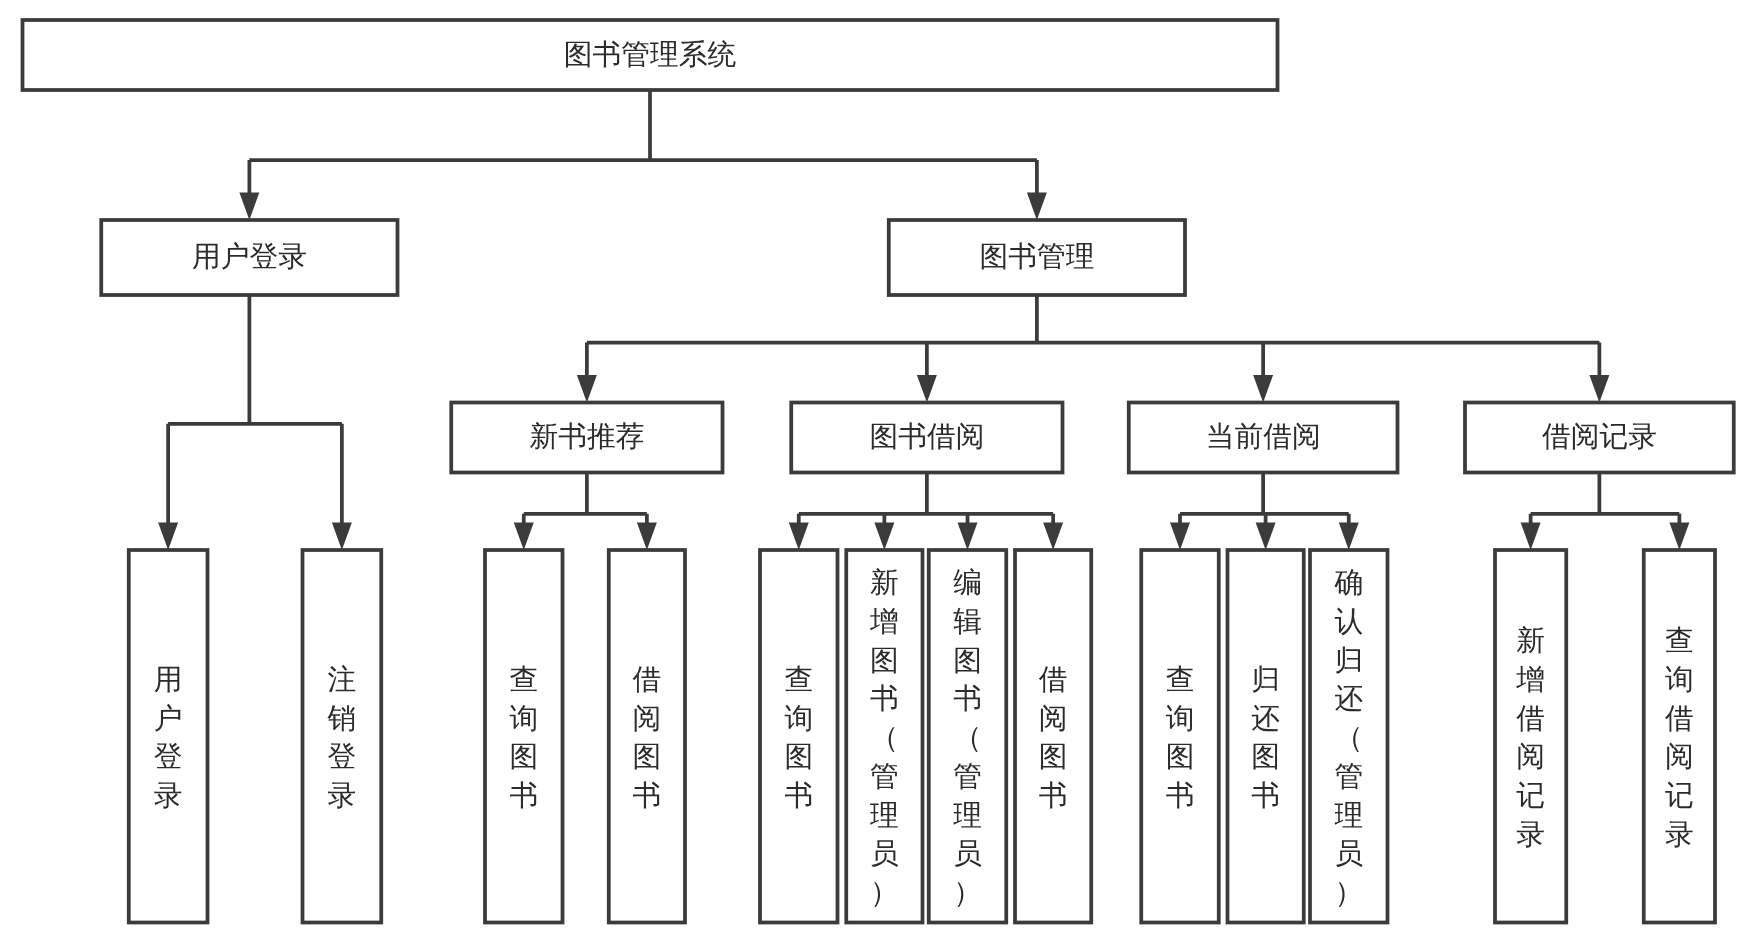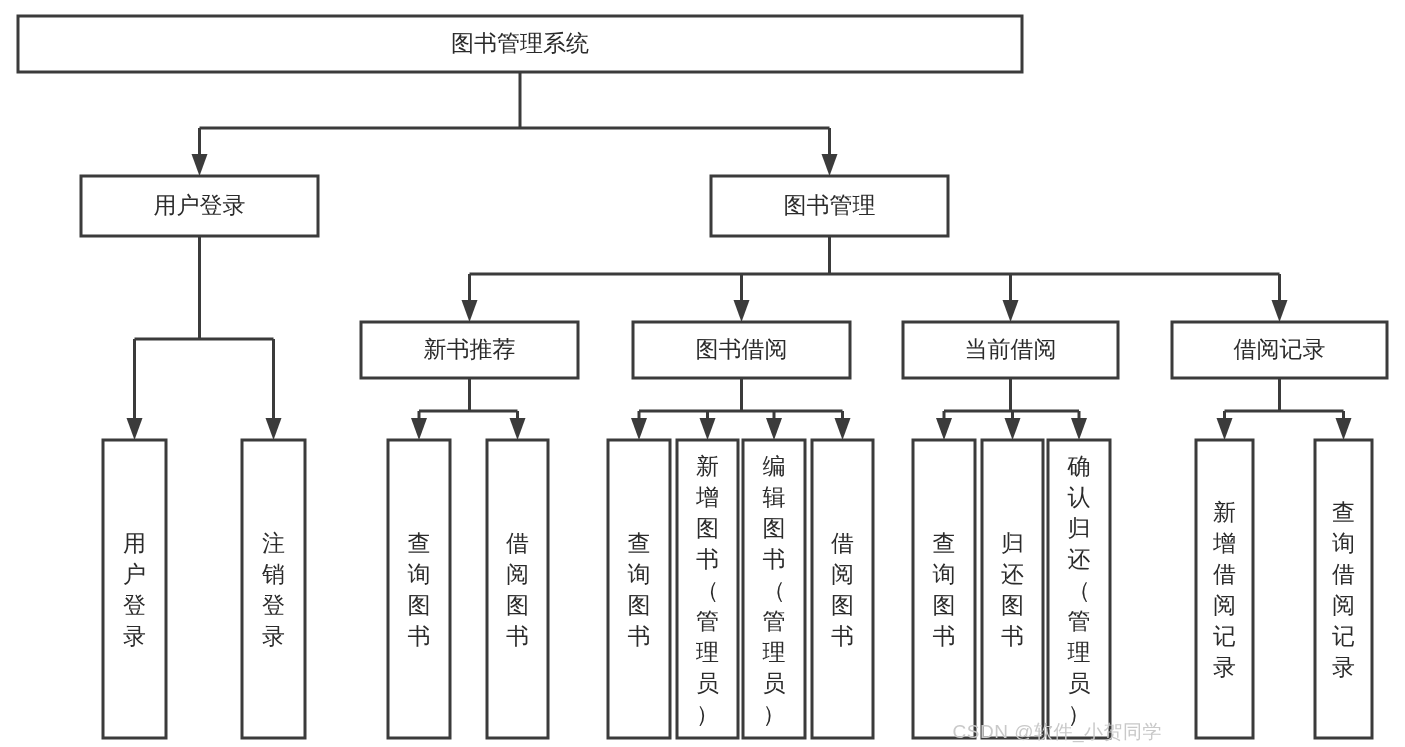--- a/index.html
+++ b/index.html
@@ -196,14 +196,13 @@
         <g>
           <rect x="1196" y="436" width="57" height="298" class="node-box"></rect>
           <text x="1224.5" class="node-label-vert"><tspan x="1224.5" y="516.18">新</tspan><tspan x="1224.5" y="547.18">增</tspan><tspan x="1224.5" y="578.18">借</tspan><tspan x="1224.5" y="609.18">阅</tspan><tspan x="1224.5" y="640.18">记</tspan><tspan x="1224.5" y="671.18">录</tspan></text>
         </g>
         <g>
           <rect x="1315" y="436" width="57" height="298" class="node-box"></rect>
           <text x="1343.5" class="node-label-vert"><tspan x="1343.5" y="516.18">查</tspan><tspan x="1343.5" y="547.18">询</tspan><tspan x="1343.5" y="578.18">借</tspan><tspan x="1343.5" y="609.18">阅</tspan><tspan x="1343.5" y="640.18">记</tspan><tspan x="1343.5" y="671.18">录</tspan></text>
         </g>
       </g>
   </svg>
-  <div class="watermark-text">CSDN @软件_小贺同学</div>
 </div>
 
 </body></html>

